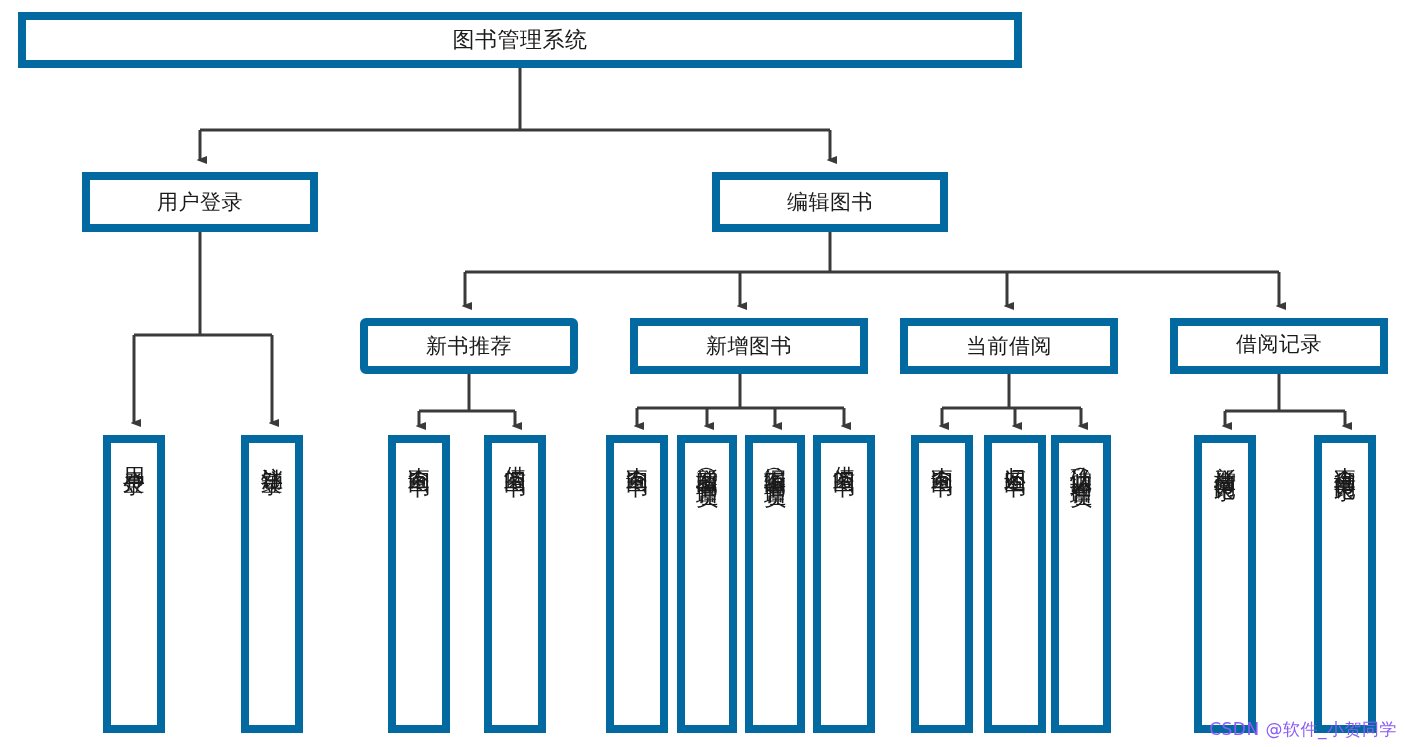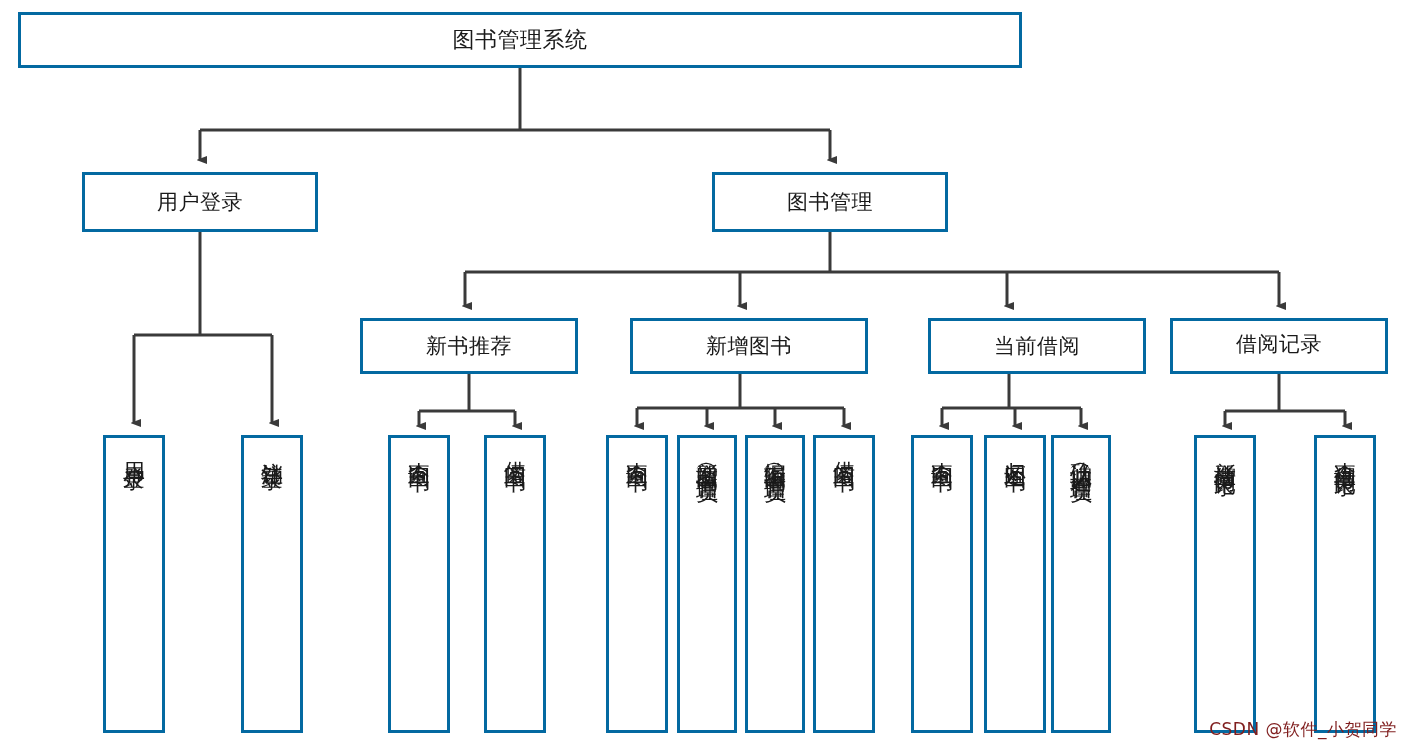--- a/index.html
+++ b/index.html
@@ -29,21 +29,21 @@
     top: 0;
     width: 1405px;
     height: 747px;
     pointer-events: none;
   }
 
   .node {
     position: absolute;
     box-sizing: border-box;
     background: #ffffff;
-    border: 3px solid #0369a1;
+    border: 8px solid #0369a1;
     display: flex;
     align-items: center;
     justify-content: center;
     color: #1a1a1a;
   }
 
   .node .label {
     display: block;
     text-align: center;
     line-height: 1.18;
@@ -70,21 +70,21 @@
     line-height: 1.0;
     letter-spacing: 3px;
     white-space: nowrap;
   }
 
   .watermark {
     position: absolute;
     right: 8px;
     bottom: 6px;
     font-size: 17px;
-    color: #7f1d1d;
+    color: #8b5cf6;
     letter-spacing: 0.5px;
     white-space: nowrap;
   }
 </style>
 </head>
 <body>
 
 <div id="diagram-canvas">
 
   <svg class="connectors" viewBox="0 0 1405 747">
@@ -141,30 +141,30 @@
   </svg>
 
   <div class="node root horizontal" style="left:18px; top:12px; width:1004px; height:56px;">
     <span class="label">图书管理系统</span>
   </div>
 
   <div class="node horizontal" style="left:82px; top:172px; width:236px; height:60px;">
     <span class="label">用户登录</span>
   </div>
   <div class="node horizontal" style="left:712px; top:172px; width:236px; height:60px;">
-    <span class="label">图书管理</span>
-  </div>
-
-  <div class="node horizontal" style="left:360px; top:318px; width:218px; height:56px;">
+    <span class="label">编辑图书</span>
+  </div>
+
+  <div class="node horizontal" style="left:360px; top:318px; width:218px; height:56px;border-radius:6px;">
     <span class="label">新书推荐</span>
   </div>
   <div class="node horizontal" style="left:630px; top:318px; width:238px; height:56px;">
     <span class="label">新增图书</span>
   </div>
-  <div class="node horizontal" style="left:900px; top:318px; width:218px; height:56px;margin-left:28px;">
+  <div class="node horizontal" style="left:900px; top:318px; width:218px; height:56px;">
     <span class="label">当前借阅</span>
   </div>
   <div class="node horizontal" style="left:1170px; top:318px; width:218px; height:56px;font-family:Liberation Mono, monospace;">
     <span class="label">借阅记录</span>
   </div>
 
   <div class="node vertical" style="left:103px; top:435px; width:62px; height:298px;">
     <span class="label">用户登录</span>
   </div>
   <div class="node vertical" style="left:241px; top:435px; width:62px; height:298px;">

